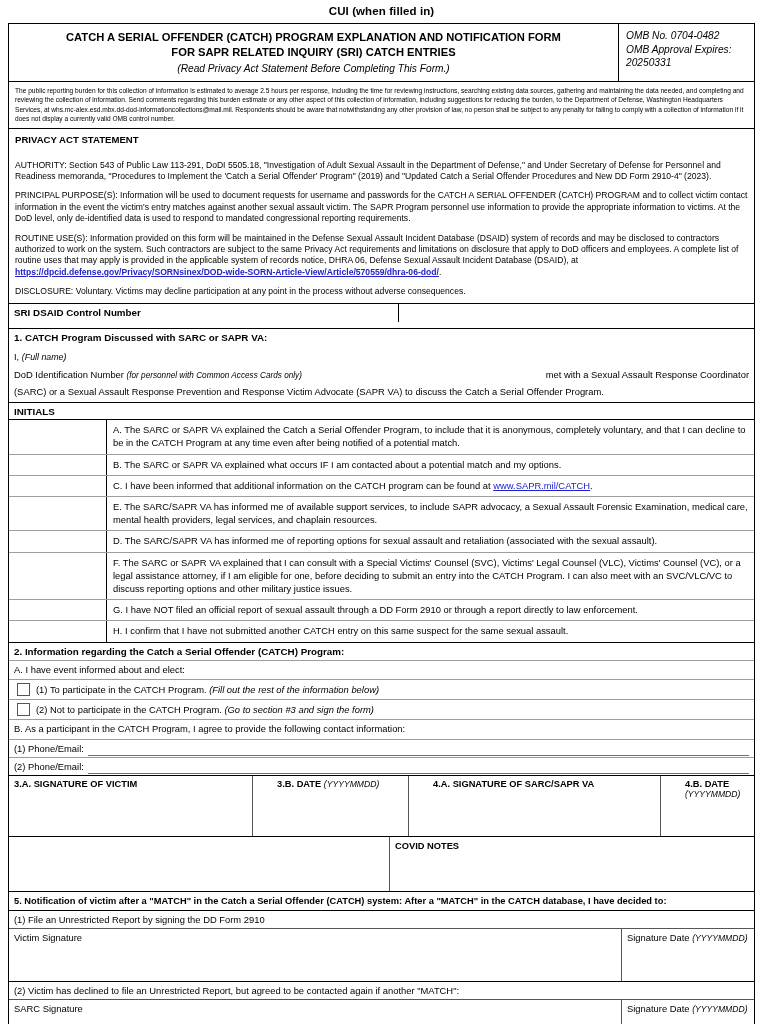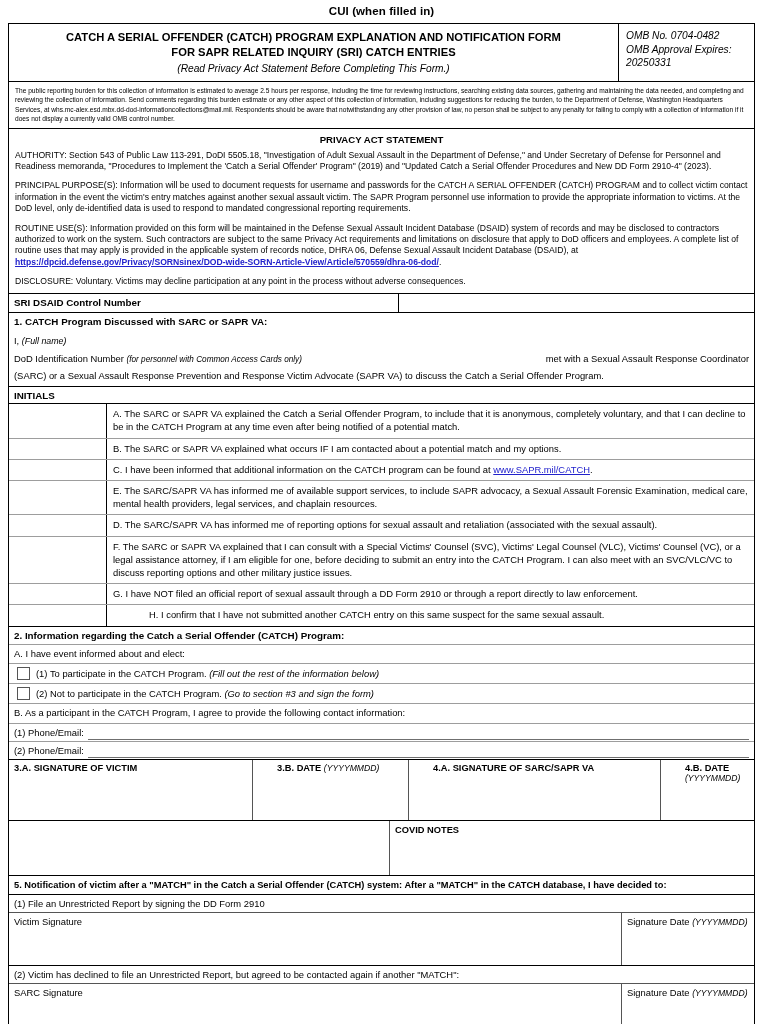--- a/index.html
+++ b/index.html
@@ -64,42 +64,42 @@
     font-size: 6.6px;
     line-height: 9.4px;
     padding: 4px 6px 4px 6px;
     border-bottom: 1.6px solid #000;
     text-align: left;
   }
 
   
   .pas-wrap { padding: 5px 6px 4px 6px; border-bottom: 1.4px solid #000; }
   .pas-title {
-    text-align: center;
+    text-align: left;
     font-weight: bold;
     font-size: 9.6px;
-    margin-bottom: 5px;
+    margin-bottom: 15px;
   }
   .pas-p {
     font-size: 8.6px;
     line-height: 11.4px;
     margin-bottom: 8px;
     text-align: left;
   }
   .pas-p:last-child { margin-bottom: 1px; }
   .pas-p b { font-weight: normal; }
   .link {
     color: #2222cc;
     text-decoration: underline;
     font-weight: bold;
   }
   .link-plain { color: #2222cc; text-decoration: underline; }
 
   
-  .row { display: flex; border-bottom: 1.2px solid #000; }
+  .row { display: flex; border-bottom: 1.2px solid #000; flex-direction: column; }
   .cell { padding: 3px 5px 3px 5px; font-size: 9.4px; line-height: 12.5px; }
   .ital { font-style: italic; }
 
   .sri-left { width: 390px; border-right: 1.2px solid #000; font-weight: bold; font-size: 9.8px; }
   .sri-right { flex: 1; }
 
   .sec-head {
     font-weight: bold; font-size: 9.8px;
     padding: 3px 5px 3px 5px;
   }
@@ -285,21 +285,21 @@
       <div class="init-row">
         <div class="init-box"></div>
         <div class="init-text">F. The SARC or SAPR VA explained that I can consult with a Special Victims' Counsel (SVC), Victims' Legal Counsel (VLC), Victims' Counsel (VC), or a legal assistance attorney, if I am eligible for one, before deciding to submit an entry into the CATCH Program. I can also meet with an SVC/VLC/VC to discuss reporting options and other military justice issues.</div>
       </div>
 
       <div class="init-row">
         <div class="init-box"></div>
         <div class="init-text">G. I have NOT filed an official report of sexual assault through a DD Form 2910 or through a report directly to law enforcement.</div>
       </div>
 
-      <div class="init-row" style="border-bottom:1.3px solid #000;gap:36px;">
+      <div class="init-row" style="border-bottom:1.3px solid #000;">
         <div class="init-box"></div>
         <div class="init-text">H. I confirm that I have not submitted another CATCH entry on this same suspect for the same sexual assault.</div>
       </div>
     </div>
 
     <div class="sec-head" style="border-bottom:1.2px solid #9d9d9d;">2. Information regarding the Catch a Serial Offender (CATCH) Program:</div>
 
     <div class="cell" style="border-bottom:1.2px solid #9d9d9d;">A. I have event informed about and elect:</div>
 
     <div class="chk-row">

